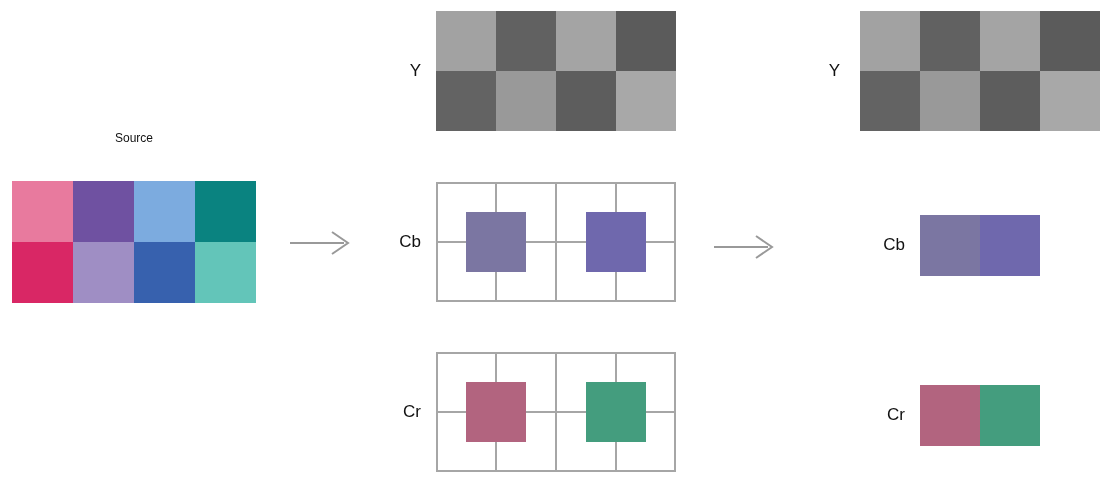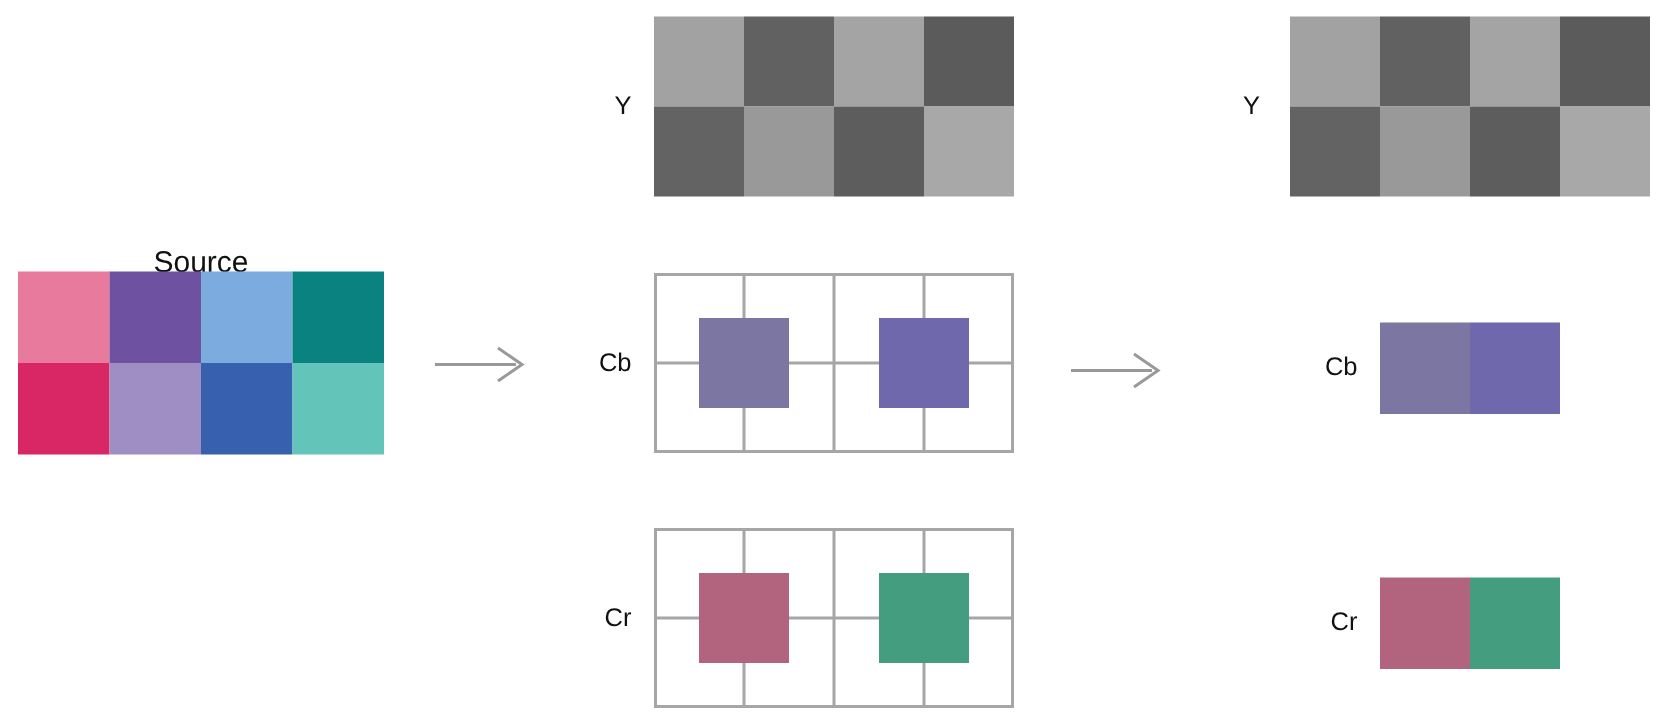--- a/index.html
+++ b/index.html
@@ -18,25 +18,24 @@
     position: absolute;
     font-size: 17px;
     line-height: 20px;
     color: var(--text, #111111);
     width: 60px;
     text-align: right;
     white-space: nowrap;
   }
   .title-label {
     position: absolute;
-    font-size: 20px;
+    font-size: 12px;
     line-height: 20px;
     color: var(--text, #111111);
     text-align: center;
-    margin-top: 37px;
   }
   .pixel-grid {
     position: absolute;
     display: grid;
   }
   .pixel-grid .cell { width: 100%; height: 100%; }
   .grid-4x2 { grid-template-columns: repeat(4, 1fr); grid-template-rows: repeat(2, 1fr); }
   .grid-2x1 { grid-template-columns: repeat(2, 1fr); grid-template-rows: 1fr; }
 
   .source-grid { left: 12px; top: 181px; width: 244px; height: 122px; }

